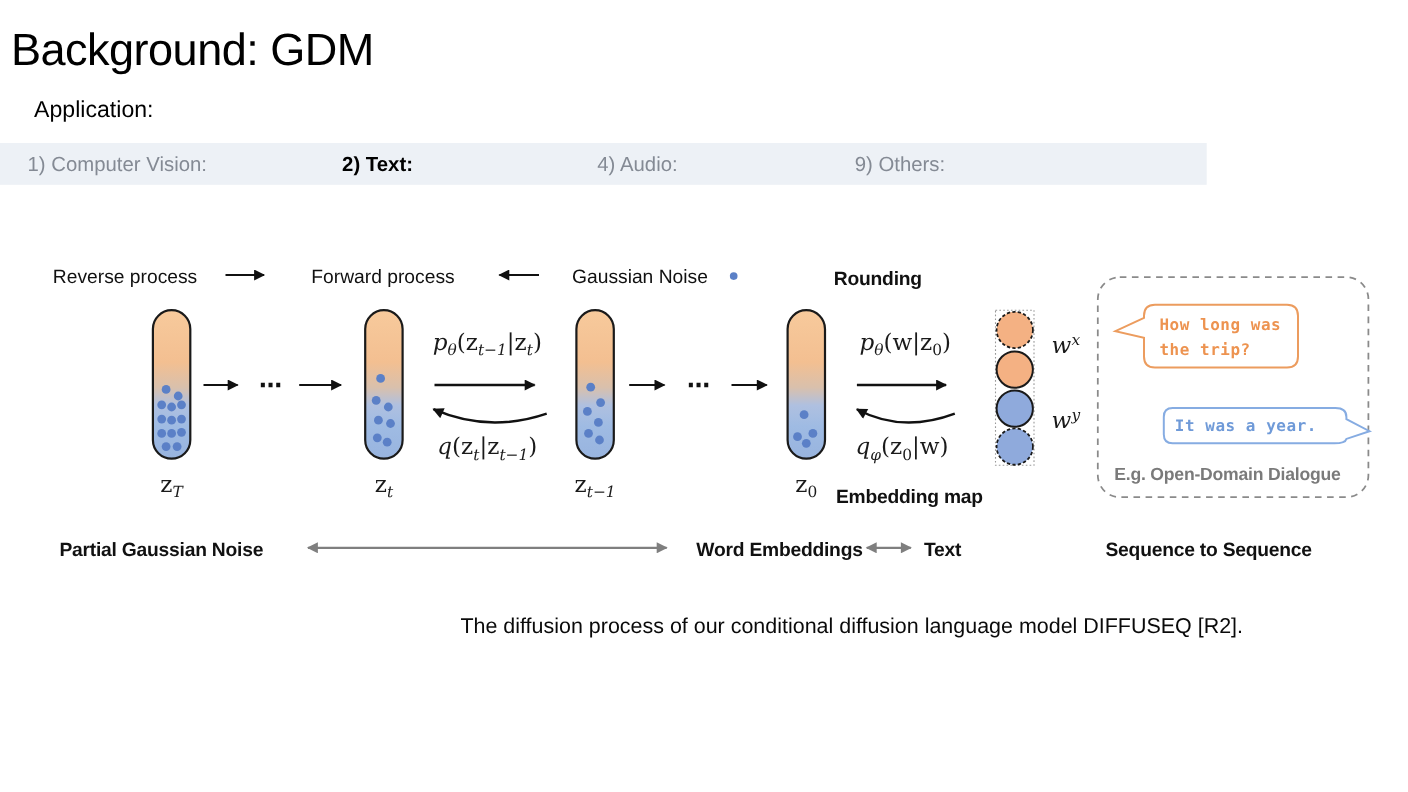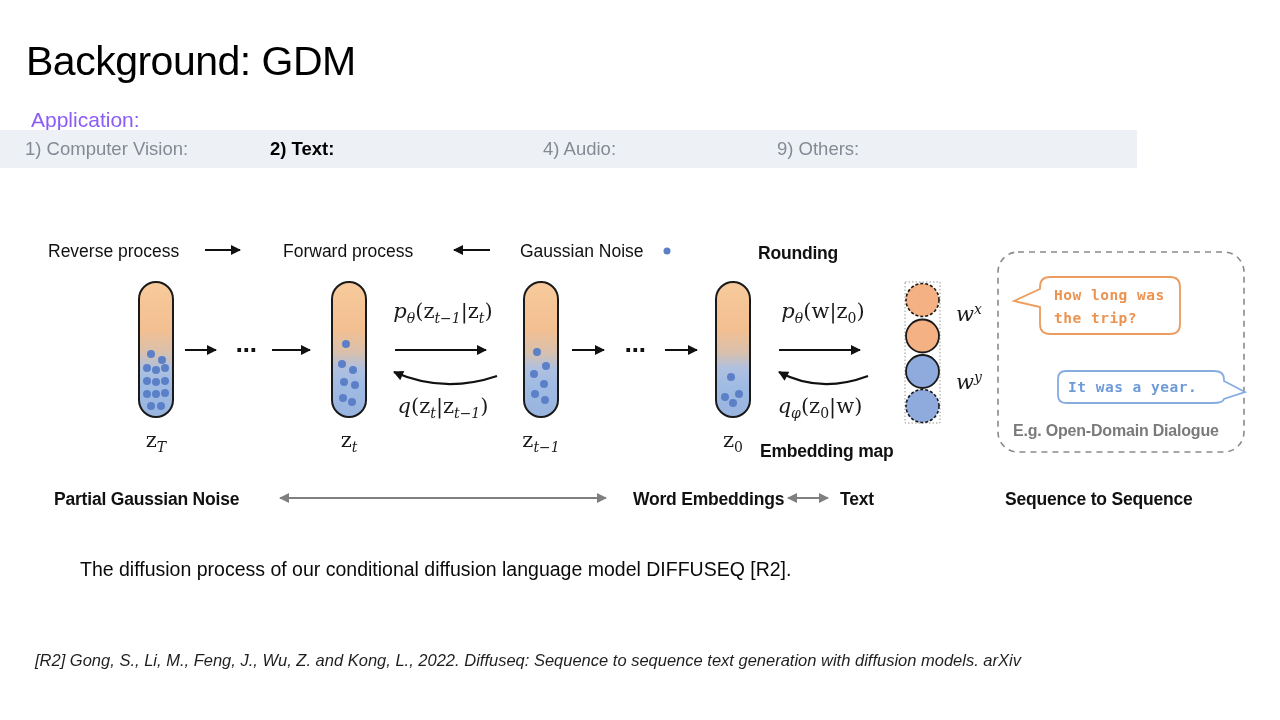--- a/index.html
+++ b/index.html
@@ -1,25 +1,25 @@
 <!DOCTYPE html>
 <html><head>
 <meta charset="utf-8">
 <style>
   html,body{margin:0;padding:0;background:#fff;}
   .slide{position:relative;width:1280px;height:720px;background:#ffffff;overflow:hidden;
          font-family:"Liberation Sans",sans-serif;color:#000;}
   .title{position:absolute;left:10px;top:22px;font-size:41px;font-weight:normal;
-         letter-spacing:-0.5px;margin:16px;color:#000;}
-  .subtitle{position:absolute;left:31px;top:88px;font-size:21px;color:#8b5cf6;margin-top:20px;}
-  .tabbar{position:absolute;left:0;top:130px;width:1097px;height:38px;background:#EDF1F6;padding-left:40px;}
+         letter-spacing:-0.5px;margin:0;color:#000;}
+  .subtitle{position:absolute;left:31px;top:88px;font-size:21px;color:#000000;}
+  .tabbar{position:absolute;left:0;top:130px;width:1097px;height:38px;background:#EDF1F6;}
   .tab{position:absolute;top:0;height:38px;line-height:38px;font-size:18.5px;color:#848a94;white-space:nowrap;}
-  .tab.active{color:#000;font-weight:bold;}
+  .tab.active{color:#000;font-weight:bold;margin-left:41px;}
   .t1{left:25px}.t2{left:270px}.t3{left:543px}.t4{left:777px}
-  .caption{position:absolute;left:80px;top:558px;width:1050px;text-align:left;
+  .caption{position:absolute;left:80px;top:558px;width:1050px;text-align:right;
            font-size:19.5px;color:#0a0a0a;}
   .reference{position:absolute;left:35px;top:646px;width:1180px;font-style:italic;
              font-size:16.5px;line-height:28px;color:#1f1f1f;}
   svg{position:absolute;left:0;top:0;}
   .tl{font-family:"Liberation Sans",sans-serif;font-size:17.5px;fill:#111;}
   .tb{font-weight:bold;letter-spacing:-0.2px;}
   .gray{fill:#7a7a7a;}
   .math{font-family:"DejaVu Serif",serif;font-size:21px;fill:#1a1a1a;}
   .it{font-style:italic;}
   .sub{font-size:14px;}
@@ -168,16 +168,15 @@
     <line x1="280" y1="498" x2="606" y2="498" stroke="#7F7F7F" stroke-width="2" marker-start="url(#ag)" marker-end="url(#ag)"></line>
     <text class="tl tb" x="633" y="505">Word Embeddings</text>
     <line x1="788" y1="498" x2="828" y2="498" stroke="#7F7F7F" stroke-width="2" marker-start="url(#ag)" marker-end="url(#ag)"></line>
     <text class="tl tb" x="840" y="505">Text</text>
     <text class="tl tb" x="1005" y="505">Sequence to Sequence</text>
   </svg>
 
   <div class="caption">The diffusion process of our conditional diffusion language model DIFFUSEQ [R2].</div>
 
   <div class="reference">
-    <div>[R2] Gong, S., Li, M., Feng, J., Wu, Z. and Kong, L., 2022. Diffuseq: Sequence to sequence text generation with diffusion models. arXiv</div>
   </div>
 
 </div>
 
 </body></html>

